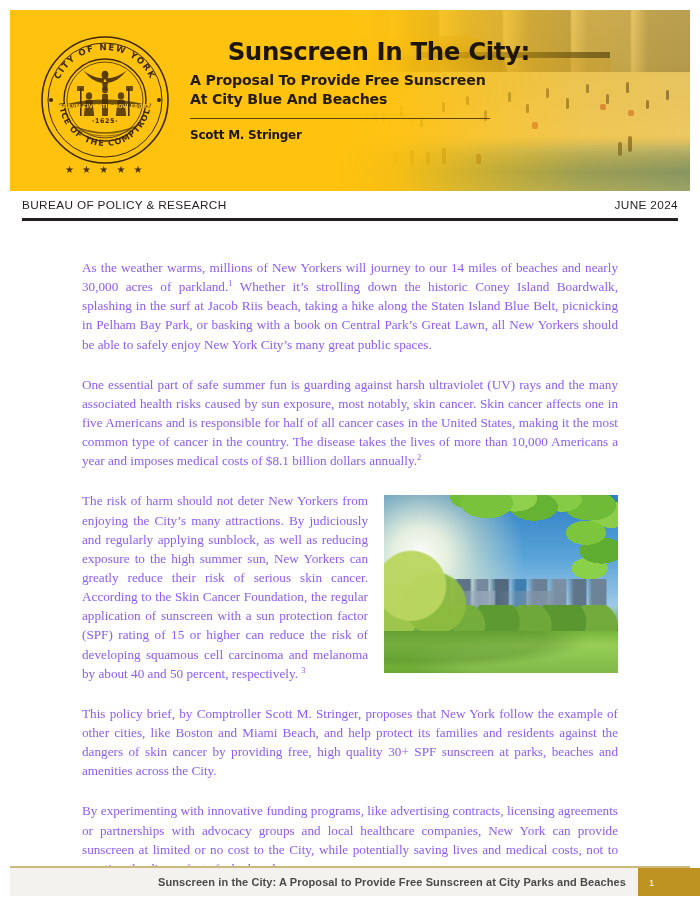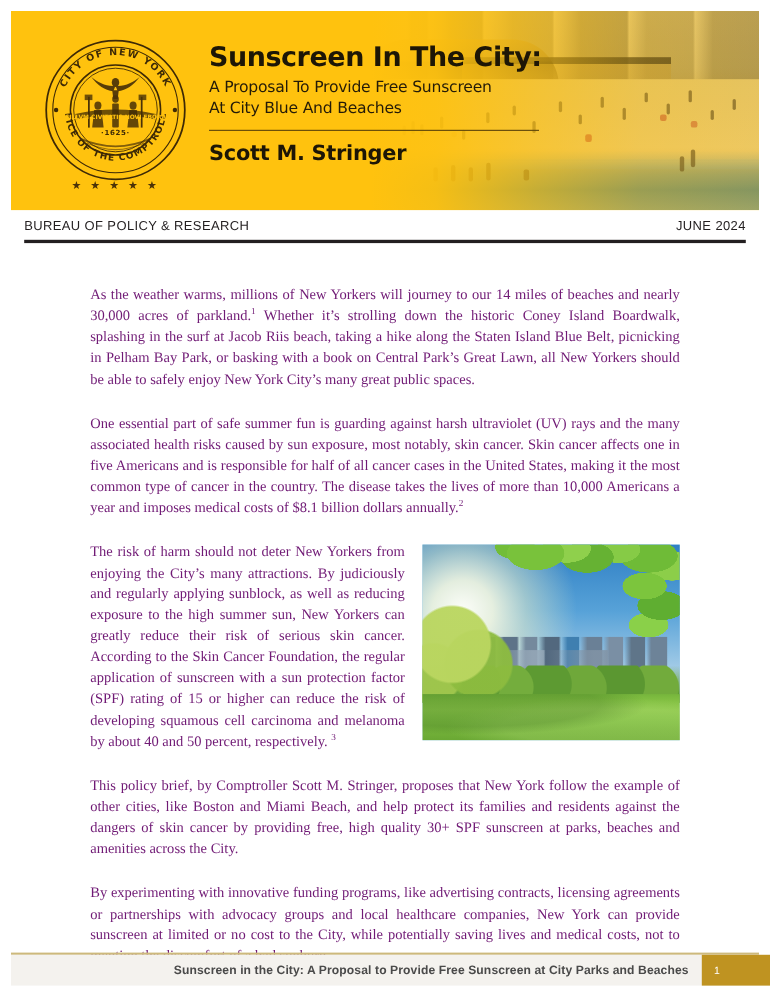--- a/index.html
+++ b/index.html
@@ -123,24 +123,25 @@
     width: 340px;
   }
   .title-main {
     font-family: "DejaVu Sans", sans-serif;
     font-weight: 700;
     font-size: 24.5px;
     letter-spacing: -0.4px;
     color: #1d1606;
     line-height: 1.12;
     margin: 0 0 6px 0;
+    text-align: right;
   }
   .title-sub {
     font-family: "DejaVu Sans", sans-serif;
-    font-weight: 400;
+    font-weight: 700;
     font-size: 14.2px;
     color: #241b08;
     line-height: 1.30;
     margin: 0;
     letter-spacing: -0.2px;
   }
   .header-rule {
     width: 300px;
     height: 1px;
     background: #5c4409;
@@ -149,21 +150,21 @@
   .office-line {
     font-family: "DejaVu Sans", sans-serif;
     font-size: 14.6px;
     color: #3a2c09;
     letter-spacing: -0.25px;
     margin: 0 0 1px 0;
   }
   .name-line {
     font-family: "DejaVu Sans", sans-serif;
     font-weight: 700;
-    font-size: 19px;
+    font-size: 12px;
     color: #1d1606;
     letter-spacing: -0.25px;
     margin: 0;
   }
 
   
   .bureau-row {
     position: absolute;
     left: 22px;
     right: 22px;
@@ -190,21 +191,21 @@
     position: absolute;
     left: 82px;
     top: 258px;
     width: 536px;
   }
   p.body-par {
     margin: 0 0 21px 0;
     font-size: 13.2px;
     line-height: 1.45;
     text-align: justify;
-    color: #701a75;
+    color: #8b5cf6;
   }
   p.body-par:last-child { margin-bottom: 0; }
   sup { font-size: 8.4px; vertical-align: super; line-height: 0; }
 
   
   .park-photo {
     float: right;
     width: 234px;
     height: 178px;
     margin: 4px 0 4px 16px;

